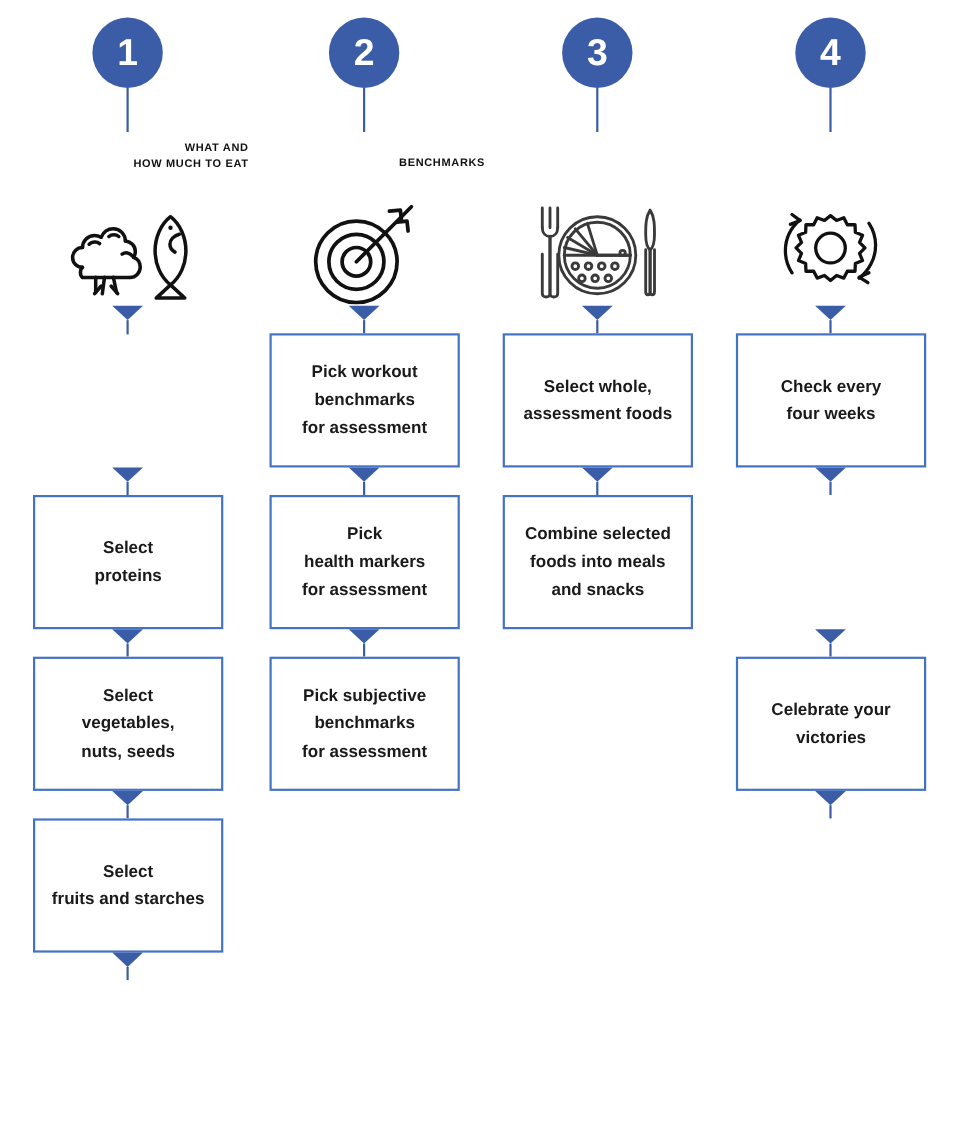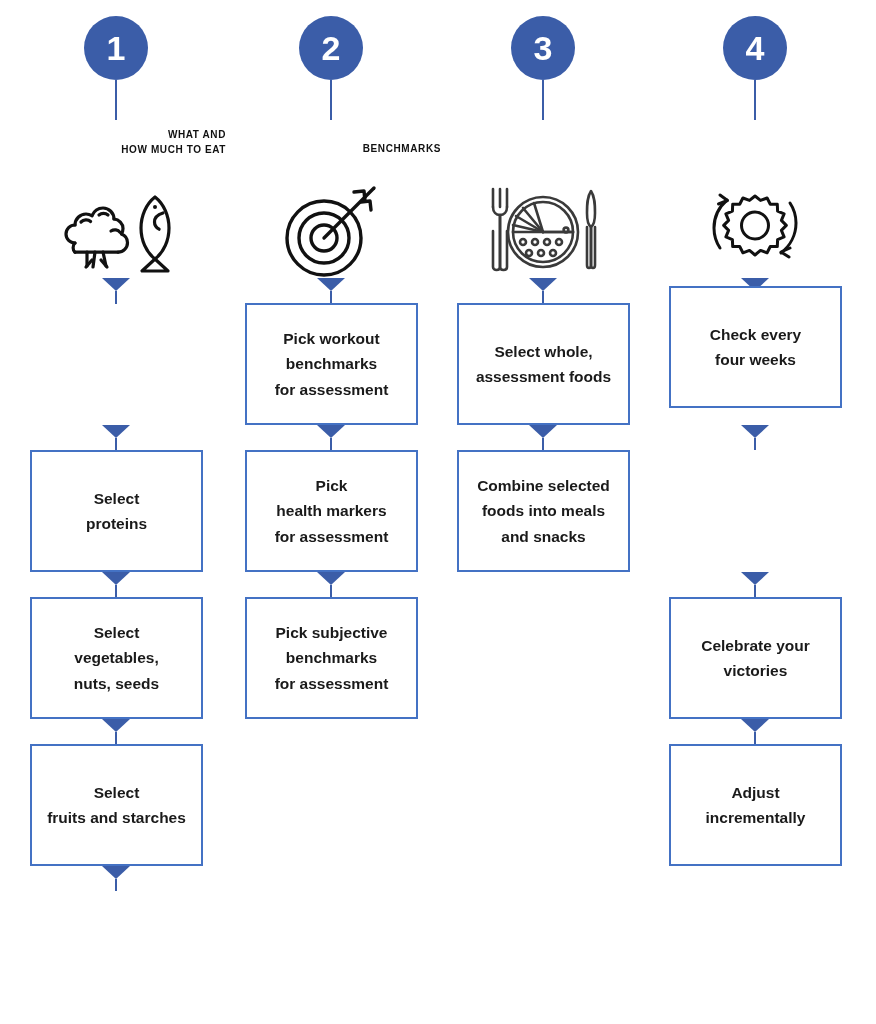--- a/index.html
+++ b/index.html
@@ -385,21 +385,21 @@
         <path d="M87 17c4 6 6 13 6 20 0 12-6 23-15 30"></path>
         <path d="M86 71l-8-5 9-4"></path>
       </svg>
     </div>
 
     <div class="lead-arrow">
       <div class="tri"></div>
       <div class="tri-stem"></div>
     </div>
 
-    <div class="step-box" style="top:286px">
+    <div class="step-box" style="top:303px">
       <span class="step-text">Check every
 four weeks</span>
     </div>
     <div class="connector" style="top:425px">
       <div class="tri"></div>
       <div class="tri-stem"></div>
     </div>
 
     <div class="connector" style="top:572px">
       <div class="tri"></div>
@@ -408,19 +408,15 @@
 
     <div class="step-box" style="top:597px">
       <span class="step-text">Celebrate your
 victories</span>
     </div>
     <div class="connector" style="top:719px">
       <div class="tri"></div>
       <div class="tri-stem"></div>
     </div>
 
-    <div class="step-box" style="top:744px">
-      <span class="step-text">Adjust
-incrementally</span>
-    </div>
   </div>
 
 </div>
 
 </body></html>

